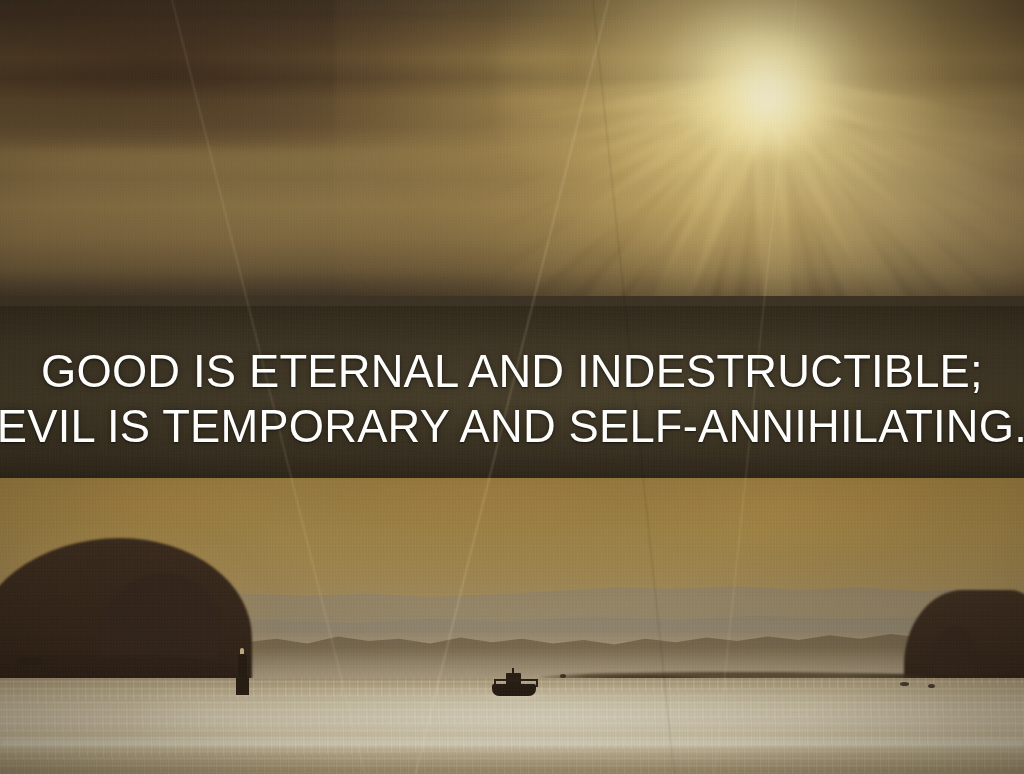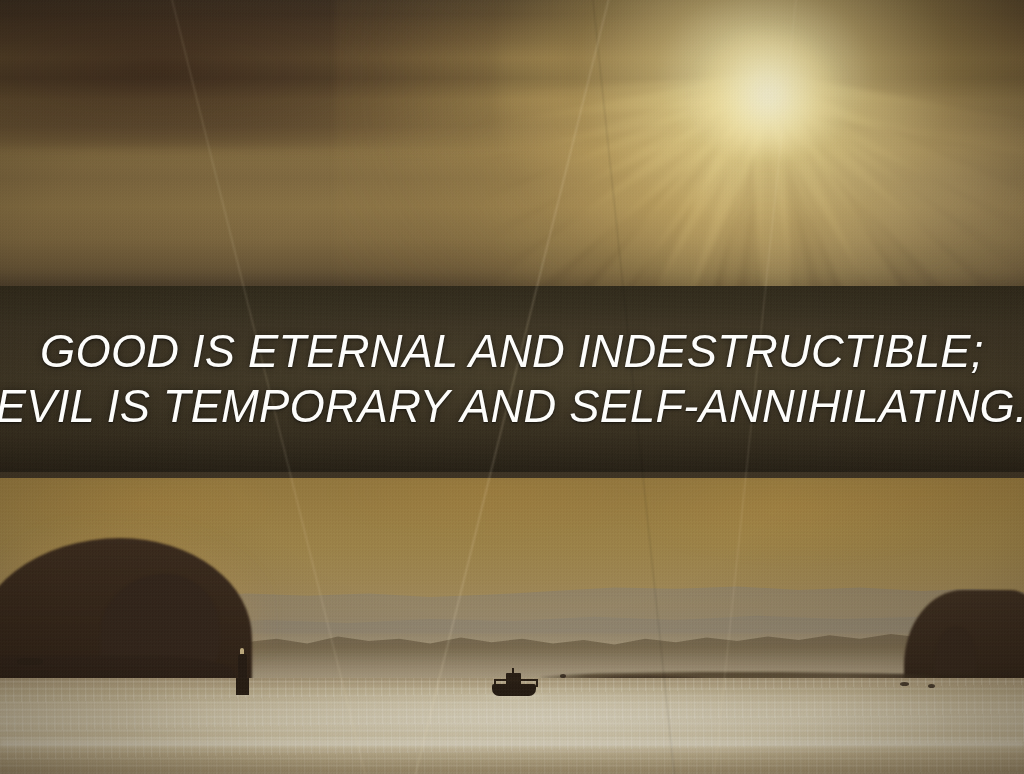--- a/index.html
+++ b/index.html
@@ -140,31 +140,30 @@
       rgba(255,246,198,0.55) 0%,
       rgba(250,232,166,0.34) 30%,
       rgba(240,214,140,0.16) 62%,
       rgba(230,200,126,0.00) 100%);
     filter: blur(2.5px);
   }
 
   
   .text-band {
     position: absolute;
-    left: 0; top: 286px;
+    left: 0; top: 306px;
     width: 1024px;
     height: 186px;
     background:
       radial-gradient(ellipse at 62% 46%, rgba(96,84,56,0.30) 0%, rgba(70,60,40,0.10) 46%, rgba(40,34,22,0.00) 78%),
       linear-gradient(to bottom, #2e2819 0%, #3a3222 22%, #3e3624 50%, #342c1d 80%, #241e14 100%);
     display: flex;
     flex-direction: column;
     align-items: center;
     justify-content: center;
-    font-style: italic;
   }
   .band-grain {
     position: absolute;
     inset: 0;
     opacity: 0.35;
     background:
       repeating-linear-gradient(91deg,
         rgba(255,255,255,0.016) 0px,
         rgba(0,0,0,0.022) 3px,
         rgba(255,255,255,0.010) 6px),

